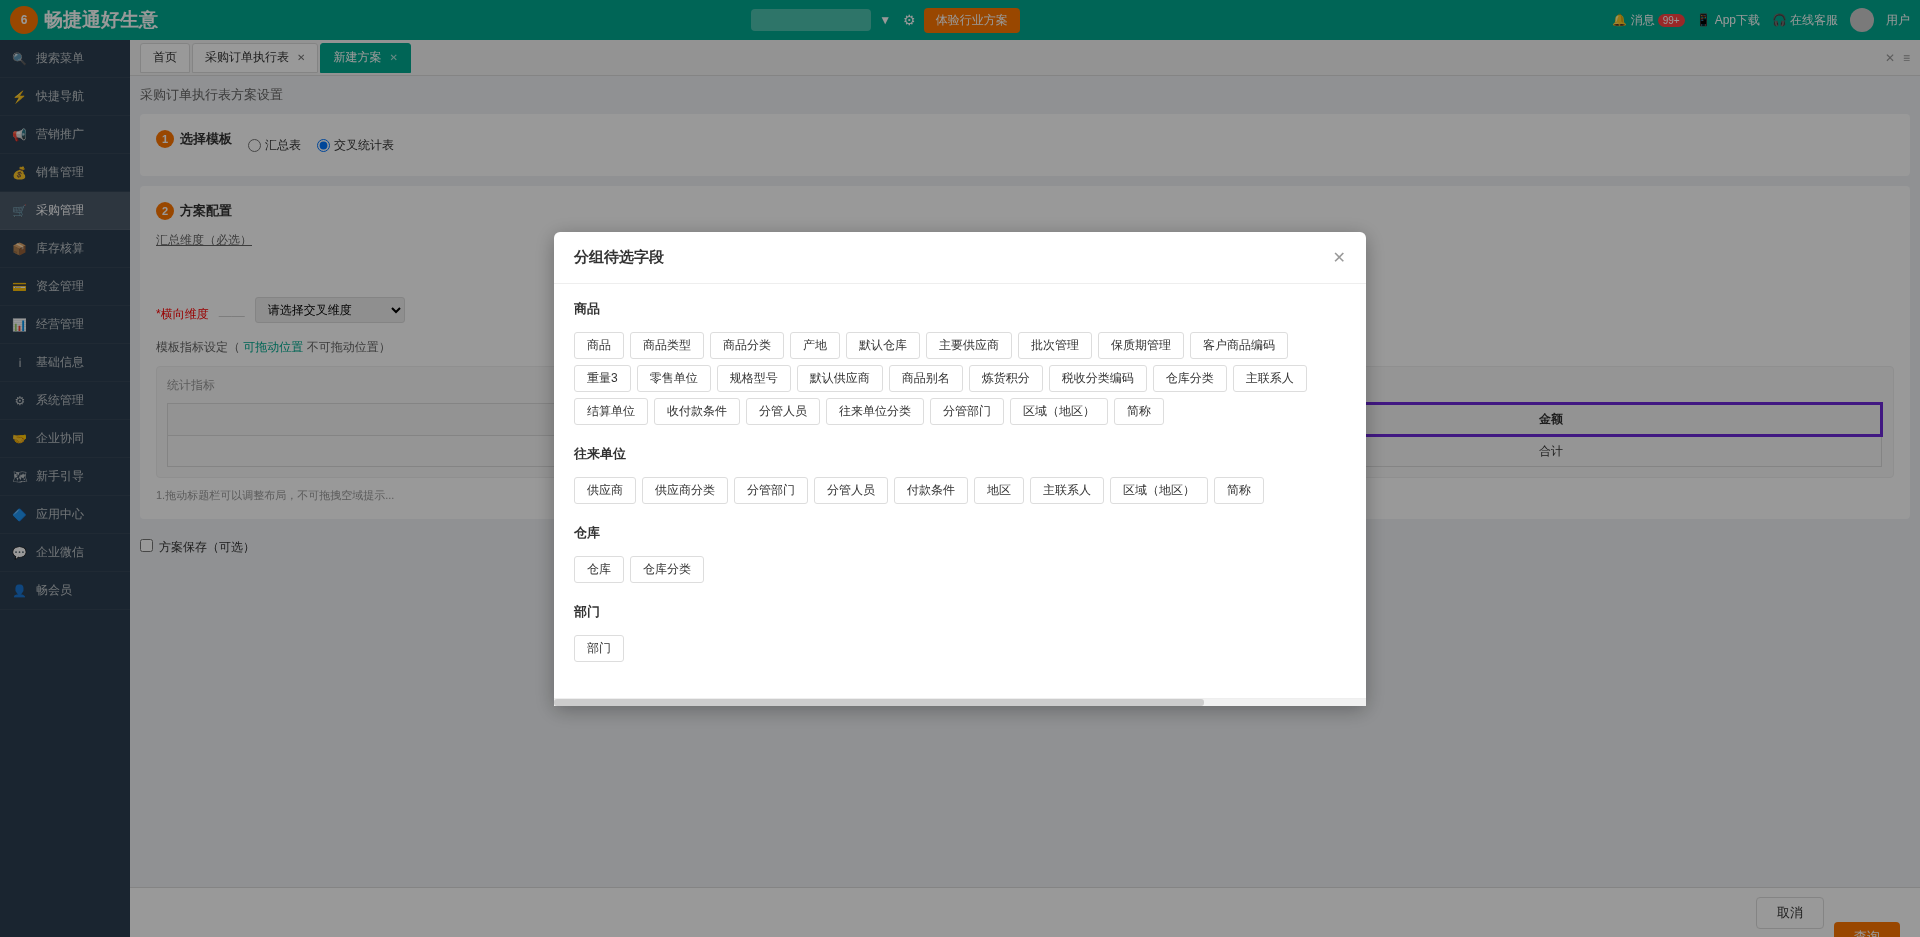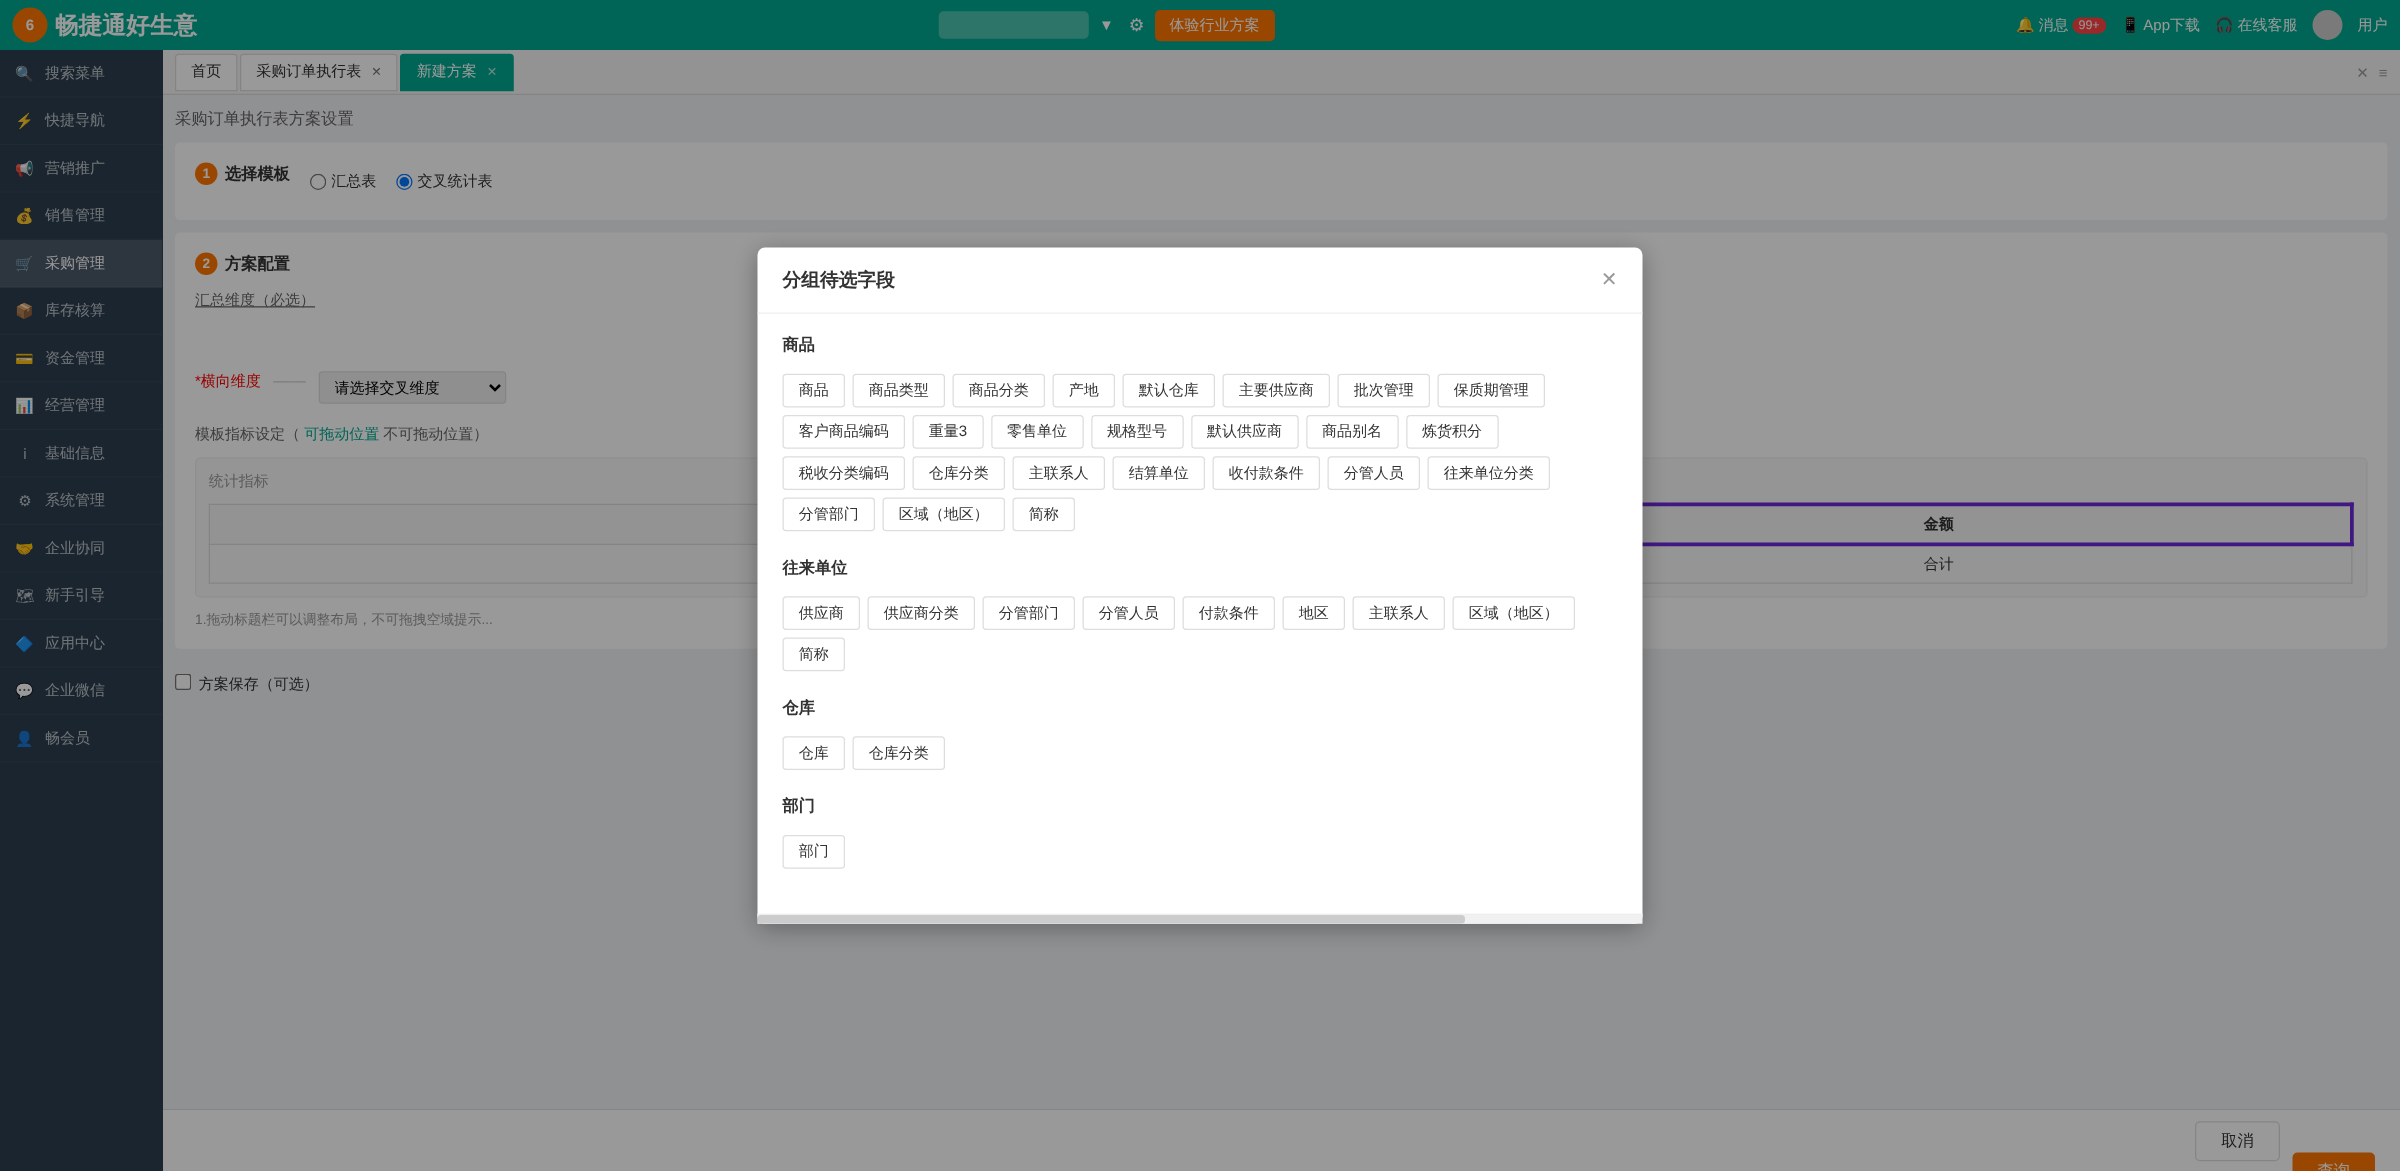--- a/index.html
+++ b/index.html
@@ -113,21 +113,21 @@
     
     .modal-overlay {
       position: fixed; inset: 0;
       background: rgba(0,0,0,0.4);
       z-index: 200;
       display: flex; align-items: center; justify-content: center;
     }
     .modal {
       background: white;
       border-radius: 6px;
-      width: 708px;
+      width: 812px;
       max-height: 600px;
       display: flex; flex-direction: column;
       box-shadow: 0 4px 20px rgba(0,0,0,0.3);
     }
     .modal-header {
       padding: 16px 20px;
       border-bottom: 1px solid #eee;
       display: flex; align-items: center; justify-content: space-between;
       flex-shrink: 0;
     }
@@ -326,21 +326,21 @@
       <span>方案配置</span>
     </div>
     <div style="font-size:12px; color:#666; margin-bottom:12px;text-decoration:underline;">汇总维度（必选）</div>
     <div style="display:flex; align-items:center; gap:10px; margin-bottom:10px;justify-content:center;">
       <span style="color:red; font-size:12px;">*纵向维度</span>
       <span style="color:#ccc;">——</span>
       <select style="border:1px solid #ddd; padding:4px 8px; border-radius:3px; font-size:12px; min-width:150px;">
         <option>请选择分组维度</option>
       </select>
     </div>
-    <div style="display:flex; align-items:flex-start; gap:10px; margin-bottom:16px;">
+    <div style="display:flex; align-items:flex-end; gap:10px; margin-bottom:16px;">
       <span style="color:red; font-size:12px;">*横向维度</span>
       <span style="color:#ccc;">——</span>
       <select style="border:1px solid #ddd; padding:4px 8px; border-radius:3px; font-size:12px; min-width:150px;">
         <option>请选择交叉维度</option>
       </select>
     </div>
     <div style="font-size:12px; color:#666; margin-bottom:10px;">
       <span>模板指标设定（</span>
       <span style="color:#00a98f;">可拖动位置</span>
       <span>  </span>

